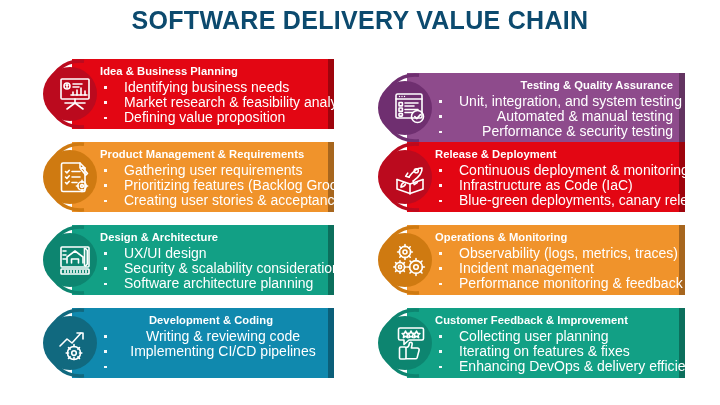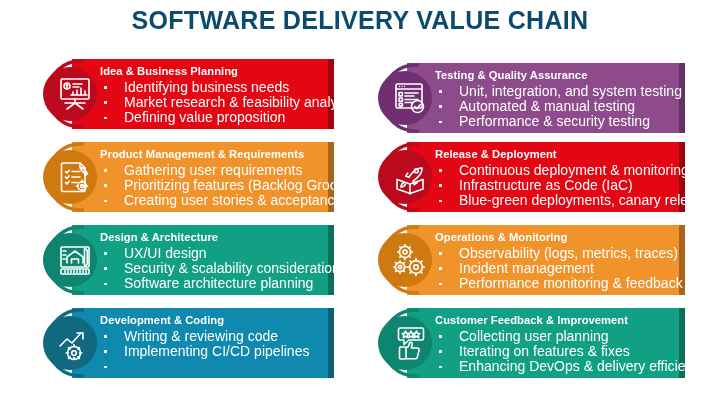--- a/index.html
+++ b/index.html
@@ -188,21 +188,21 @@
         <path d="M17.5 24v-4h7v4" fill="none" stroke="#ffffff" stroke-width="1.6" stroke-linecap="round" stroke-linejoin="round"></path>
         <path d="M9 12h3M9 16h3M9 20h3" fill="none" stroke="#ffffff" stroke-width="1.6" stroke-linecap="round" stroke-linejoin="round"></path>
         <path d="M30.5 9.5v17" fill="none" stroke="#ffffff" stroke-width="1.6" stroke-linecap="round" stroke-linejoin="round"></path>
         <path d="M31.5 9.5l1.8 2v13.5l-1.8 2" fill="none" stroke="#ffffff" stroke-width="1.6" stroke-linecap="round" stroke-linejoin="round"></path>
         <rect x="7" y="30" width="28" height="5" rx="0.8" fill="none" stroke="#ffffff" stroke-width="1.6" stroke-linecap="round" stroke-linejoin="round"></rect>
         <path d="M11 31.5v2M14 31.5v2M17 31.5v2M20 31.5v2M23 31.5v2M26 31.5v2M29 31.5v2M32 31.5v2" fill="none" stroke="#ffffff" stroke-width="1.6" stroke-linecap="round" stroke-linejoin="round"></path>
       </svg>
           </div>
     </div>
   </div>
-      <div class="card" style="left: 32px; top: 308px; width: 302px;">
+      <div class="card" style="left: 32px; top: 308px; width: 302px; text-align: center;">
     <div class="card-body" style="background:#1089ae">
       <div class="stripe"></div>
     </div>
     <div class="card-text">
       <div class="card-title">Development &amp; Coding</div>
       <ul class="bullets">
             <li><span class="dot"></span><span>Writing &amp; reviewing code</span></li>
             <li><span class="dot"></span><span>Implementing CI/CD pipelines</span></li>
             <li><span class="dot"></span></li>
           </ul>
@@ -216,21 +216,21 @@
             <svg viewBox="0 0 42 42">
         <path d="M6 24l7-7 5 4 9-10" fill="none" stroke="#ffffff" stroke-width="1.6" stroke-linecap="round" stroke-linejoin="round"></path>
         <path d="M23 11h6v6" fill="none" stroke="#ffffff" stroke-width="1.6" stroke-linecap="round" stroke-linejoin="round"></path>
         <circle cx="20" cy="31" r="6.5" fill="none" stroke="#ffffff" stroke-width="1.6" stroke-linecap="round" stroke-linejoin="round"></circle>
         <circle cx="20" cy="31" r="2.3" fill="none" stroke="#ffffff" stroke-width="1.6" stroke-linecap="round" stroke-linejoin="round"></circle>
         <path d="M20 22.5v2.2M20 37.5v-2.2M12.2 31h2.3M27.8 31h-2.3M14.5 25.5l1.6 1.6M25.5 36.5l-1.6-1.6M25.5 25.5l-1.6 1.6M14.5 36.5l1.6-1.6" fill="none" stroke="#ffffff" stroke-width="1.6" stroke-linecap="round" stroke-linejoin="round"></path>
       </svg>
           </div>
     </div>
   </div>
-      <div class="card" style="left: 367px; top: 63px; width: 318px;">
+      <div class="card" style="left: 367px; top: 73px; width: 318px; text-align: right;">
     <div class="card-body" style="background:#8e4b8c">
       <div class="stripe"></div>
     </div>
     <div class="card-text">
       <div class="card-title">Testing &amp; Quality Assurance</div>
       <ul class="bullets">
             <li><span class="dot"></span><span>Unit, integration, and system testing</span></li>
             <li><span class="dot"></span><span>Automated &amp; manual testing</span></li>
             <li><span class="dot"></span><span>Performance &amp; security testing</span></li>
           </ul>

